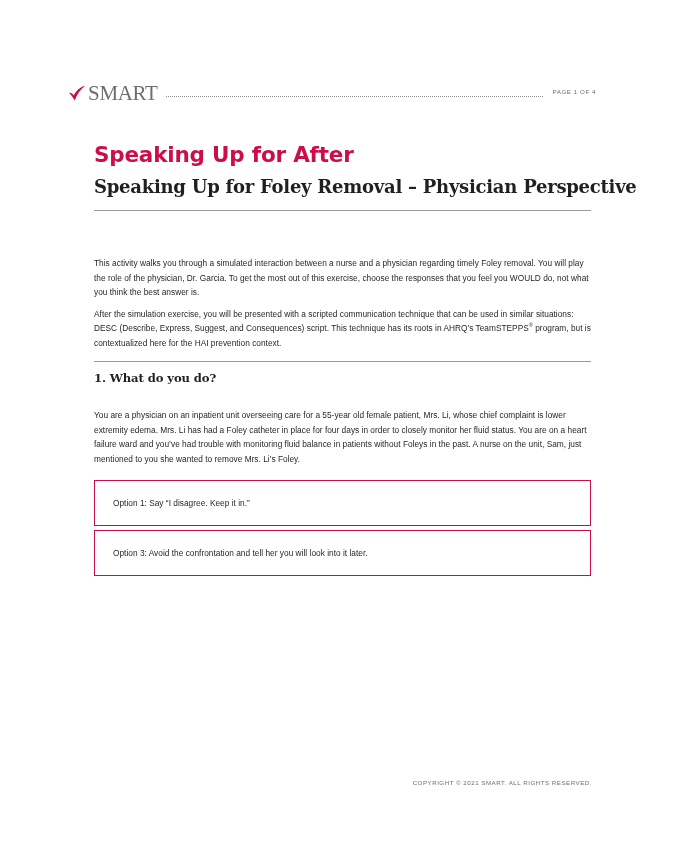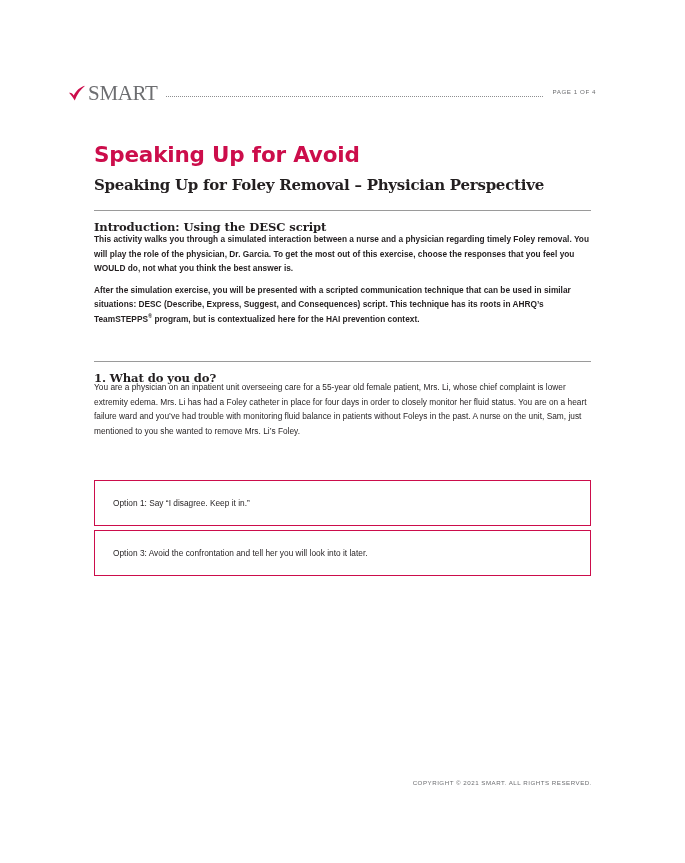--- a/index.html
+++ b/index.html
@@ -79,21 +79,21 @@
     letter-spacing: -0.2px;
     color: #cc0d4b;
     white-space: nowrap;
   }
   .title-sub {
     position: absolute;
     left: 94px;
     top: 176px;
     font-family: "DejaVu Serif", serif;
     font-weight: bold;
-    font-size: 15px;
+    font-size: 18px;
     letter-spacing: -0.25px;
     color: #231f20;
     white-space: nowrap;
   }
 
   
   .hrule {
     position: absolute;
     left: 94px;
     width: 497px;
@@ -121,22 +121,22 @@
   .body-block {
     position: absolute;
     left: 94px;
     width: 498px;
     font-size: 8.3px;
     line-height: 14.6px;
     color: #231f20;
     letter-spacing: 0.02px;
     text-align: left;
   }
-  .body-block.intro { top: 232px; font-weight: bold; }
-  .body-block.scenario { top: 380px; }
+  .body-block.intro { top: 256px; }
+  .body-block.scenario { top: 408px; }
   .body-block p {
     margin: 0 0 7px 0;
   }
   .body-block p:last-child { margin-bottom: 0; }
   sup { font-size: 5.6px; vertical-align: super; line-height: 0; }
 
   
   .options {
     position: absolute;
     left: 94px;
@@ -181,26 +181,25 @@
     <div class="logo-wrap">
       <svg class="check-icon" viewBox="0 0 22 20" aria-hidden="true">
         <path d="M1.2 8.6 C3.4 8.0 5.2 9.2 6.6 11.6 C9.4 6.2 13.6 2.0 19.8 0.4 C14.6 4.6 10.6 10.0 7.8 17.4 C5.6 14.2 3.6 11.0 1.2 8.6 Z" fill="#cc0d4b"></path>
       </svg>
       <span class="logo-text">SMART</span>
     </div>
     <div class="dotline"></div>
     <div class="page-num">PAGE 1 OF 4</div>
   </div>
 
-  <div class="title-main">Speaking Up for Avoid</div>
+  <div class="title-main">Speaking Up for After</div>
   <div class="title-sub">Speaking Up for Foley Removal – Physician Perspective</div>
 
   <div class="hrule r1"></div>
 
-  <div class="sec-heading h-intro">Introduction: Using the DESC script</div>
   <div class="body-block intro">
     <p>This activity walks you through a simulated interaction between a nurse and a physician regarding timely Foley removal. You will play the role of the physician, Dr. Garcia. To get the most out of this exercise, choose the responses that you feel you WOULD do, not what you think the best answer is.</p>
     <p><span>After the simulation exercise, you will be presented with a scripted communication technique that can be used in similar situations: DESC (Describe, Express, Suggest, and Consequences) script. This technique has its roots in AHRQ’s TeamSTEPPS</span><sup>®</sup><span> program, but is contextualized here for the HAI prevention context.</span></p>
   </div>
 
   <div class="hrule r2"></div>
 
   <div class="sec-heading h-q1">1. What do you do?</div>
   <div class="body-block scenario">
     <p>You are a physician on an inpatient unit overseeing care for a 55-year old female patient, Mrs. Li, whose chief complaint is lower extremity edema. Mrs. Li has had a Foley catheter in place for four days in order to closely monitor her fluid status. You are on a heart failure ward and you’ve had trouble with monitoring fluid balance in patients without Foleys in the past. A nurse on the unit, Sam, just mentioned to you she wanted to remove Mrs. Li’s Foley.</p>

